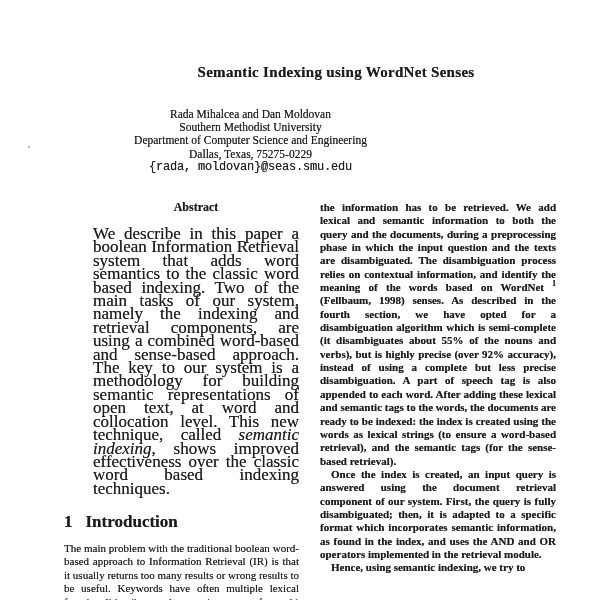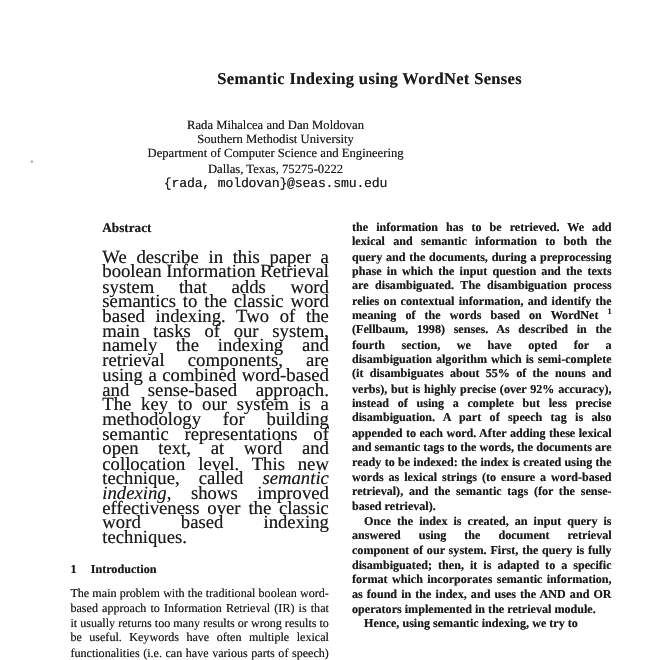--- a/index.html
+++ b/index.html
@@ -45,34 +45,35 @@
   .col-right {
     position: absolute;
     left: 320px; top: 201px;
     width: 236px;
     height: 399px;
     overflow: hidden;
     font-weight: bold;
   }
   .abstract-block { margin-left: 29px; width: 206px; }
   .abstract-heading {
+    text-align: center;
     font-weight: 700;
     font-size: 12px;
     margin: 0 0 12px 0;
   }
   .abstract-body {
     font-size: 17px;
     line-height: 13.4px;
     text-align: justify;
     margin: 0;
   }
   .section-heading {
     margin: 17px 0 10px 0;
     font-weight: 700;
-    font-size: 11px;
+    font-size: 17px;
   }
   .sec-num { margin-right: 13px; }
   .body-par {
     font-size: 11px;
     line-height: 13.35px;
     text-align: justify;
     margin: 0;
   }
   .indent { text-indent: 11px; }
   sup.fn {
@@ -92,21 +93,21 @@
 <body>
 
 <div class="page">
 
   <h1 class="title">Semantic Indexing using WordNet Senses</h1>
 
   <div class="authors">
     <div>Rada Mihalcea and Dan Moldovan</div>
     <div>Southern Methodist University</div>
     <div>Department of Computer Science and Engineering</div>
-    <div>Dallas, Texas, 75275-0222</div>
+    <div>Dallas, Texas, 75275-0229</div>
     <div class="email-line">{rada, moldovan}@seas.smu.edu</div>
   </div>
 
   <div class="col-left">
     <div class="abstract-block">
       <div class="abstract-heading">Abstract</div>
       <p class="abstract-body"><span>We describe in this paper a boolean Information Retrieval system that adds word semantics to the classic word based indexing. Two of the main tasks of our system, namely the indexing and retrieval components, are using a combined word-based and sense-based approach. The key to our system is a methodology for building semantic representations of open text, at word and collocation level. This new technique, called </span><i>semantic indexing</i><span>, shows improved effectiveness over the classic word based indexing techniques.</span></p>
     </div>
 
     <div class="section-heading">

